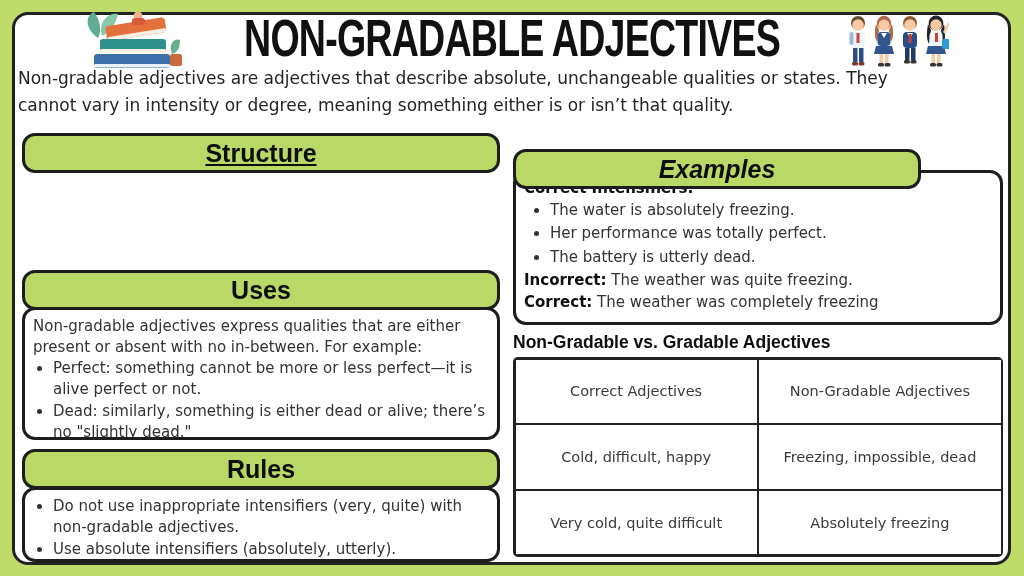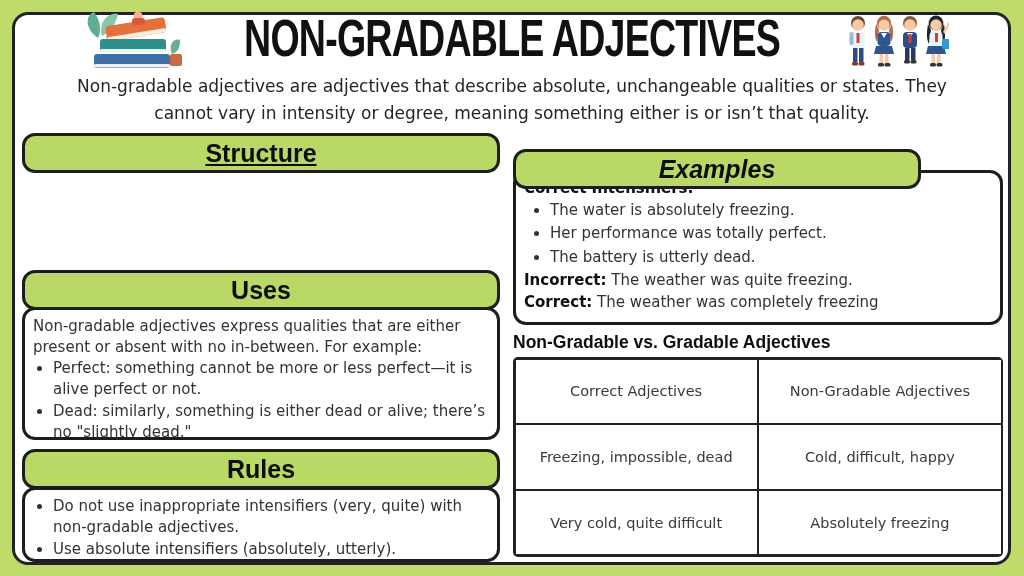--- a/index.html
+++ b/index.html
@@ -14,21 +14,21 @@
     border:3px solid #222;border-radius:16px;
   }
   .title{
     position:absolute;top:8px;left:0;right:0;text-align:center;
     font-family:"Liberation Sans",sans-serif;font-weight:900;
     font-size:47px;color:#111;letter-spacing:-1px;white-space:nowrap;
     transform:scaleX(.80) scaleY(1.10);transform-origin:50% 0;
   }
   .deco{position:absolute;}
   .intro{
-    position:absolute;top:73px;left:18px;right:18px;text-align:center;
+    position:absolute;top:65px;left:18px;right:18px;text-align:left;
     font-size:17px;line-height:26.5px;color:#242424;
   }
   .hdr{
     position:absolute;box-sizing:border-box;height:40px;
     background:#b9d866;border:3px solid #1d1d1d;border-radius:13px;
     display:flex;align-items:center;justify-content:center;
     font-family:"Liberation Sans",sans-serif;font-weight:800;
     font-size:25px;color:#0e0e0e;z-index:2;
   }
   .box{
@@ -193,18 +193,18 @@
         <b>Correct:</b><span> The weather was completely freezing</span>
       </div>
     </div>
   </div>
 
   <div class="cmp-title">Non-Gradable vs. Gradable Adjectives</div>
 
   <div class="cmp-table">
     <div class="cmp-cell">Correct Adjectives</div>
     <div class="cmp-cell">Non-Gradable Adjectives</div>
+    <div class="cmp-cell">Cold, difficult, happy</div>
     <div class="cmp-cell">Freezing, impossible, dead</div>
-    <div class="cmp-cell">Cold, difficult, happy</div>
     <div class="cmp-cell">Very cold, quite difficult</div>
     <div class="cmp-cell">Absolutely freezing</div>
   </div>
 </div>
 
 </body></html>

